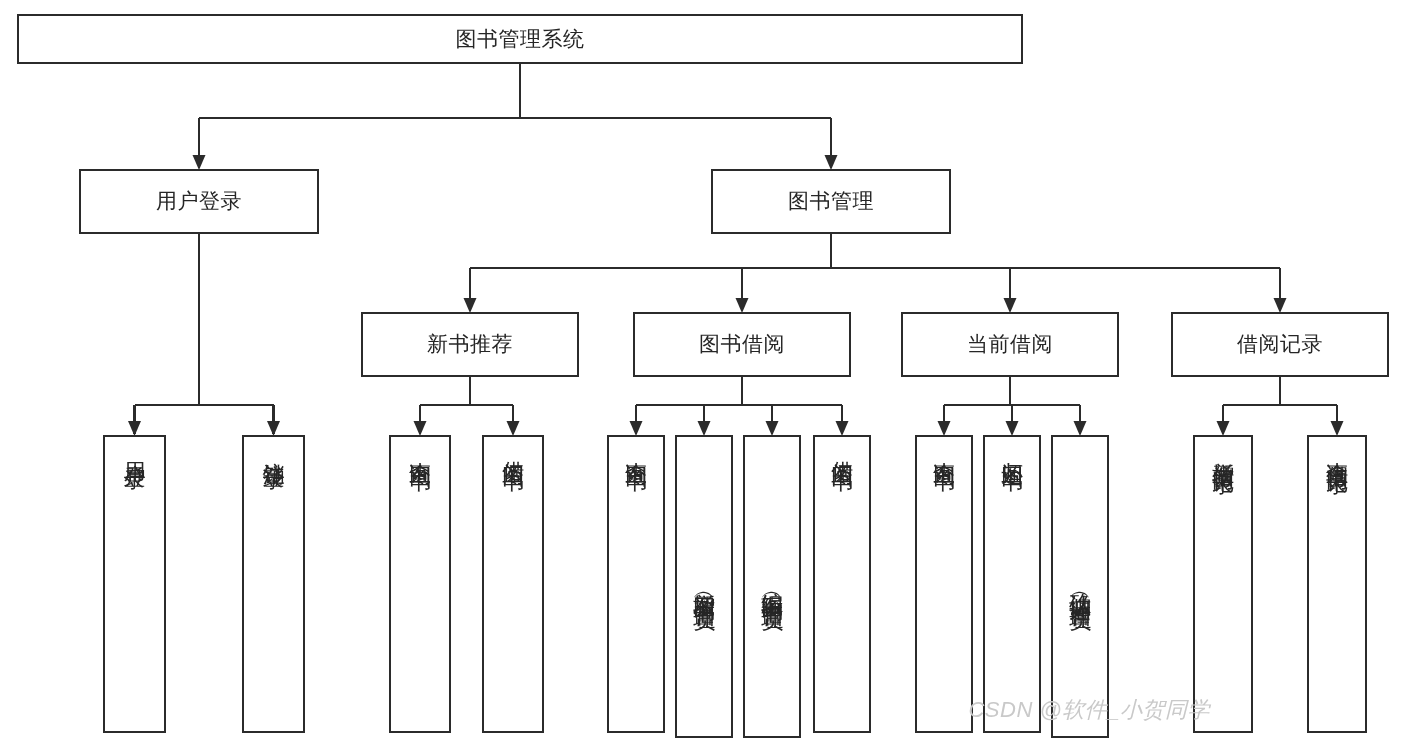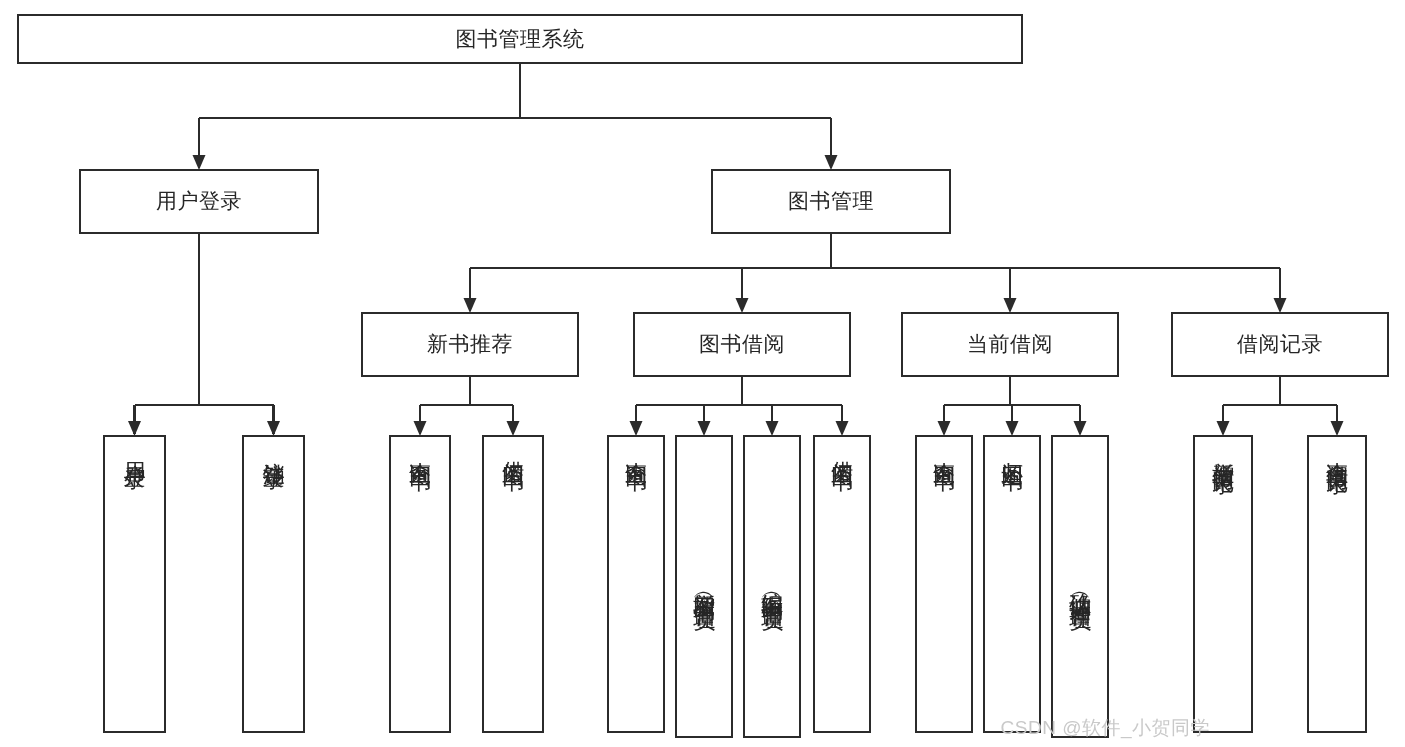--- a/index.html
+++ b/index.html
@@ -64,26 +64,27 @@
     font-family: "Liberation Sans", "DejaVu Sans", sans-serif;
     font-size: 22px;
     line-height: 1.12;
     color: #262626;
     letter-spacing: 2.5px;
     white-space: nowrap;
   }
   .watermark {
     position: absolute;
     right: 8px;
-    bottom: 6px;
-    font-family: "Liberation Sans", "DejaVu Sans", sans-serif;
-    font-size: 19px;
+    bottom: 22px;
+    font-family: "Liberation Sans", "DejaVu Sans", sans-serif;
+    font-size: 22px;
     color: #c9c9c9;
     letter-spacing: 0.5px;
     white-space: nowrap;
+    font-style: italic;
   }
 </style>
 </head>
 <body>
 
 <div id="diagram-root">
   <svg class="diagram-canvas" viewBox="0 0 1405 747">
     <g id="connector-layer">
         <g>
           <path d="M 520 63 L 520 118" class="connector"></path>

